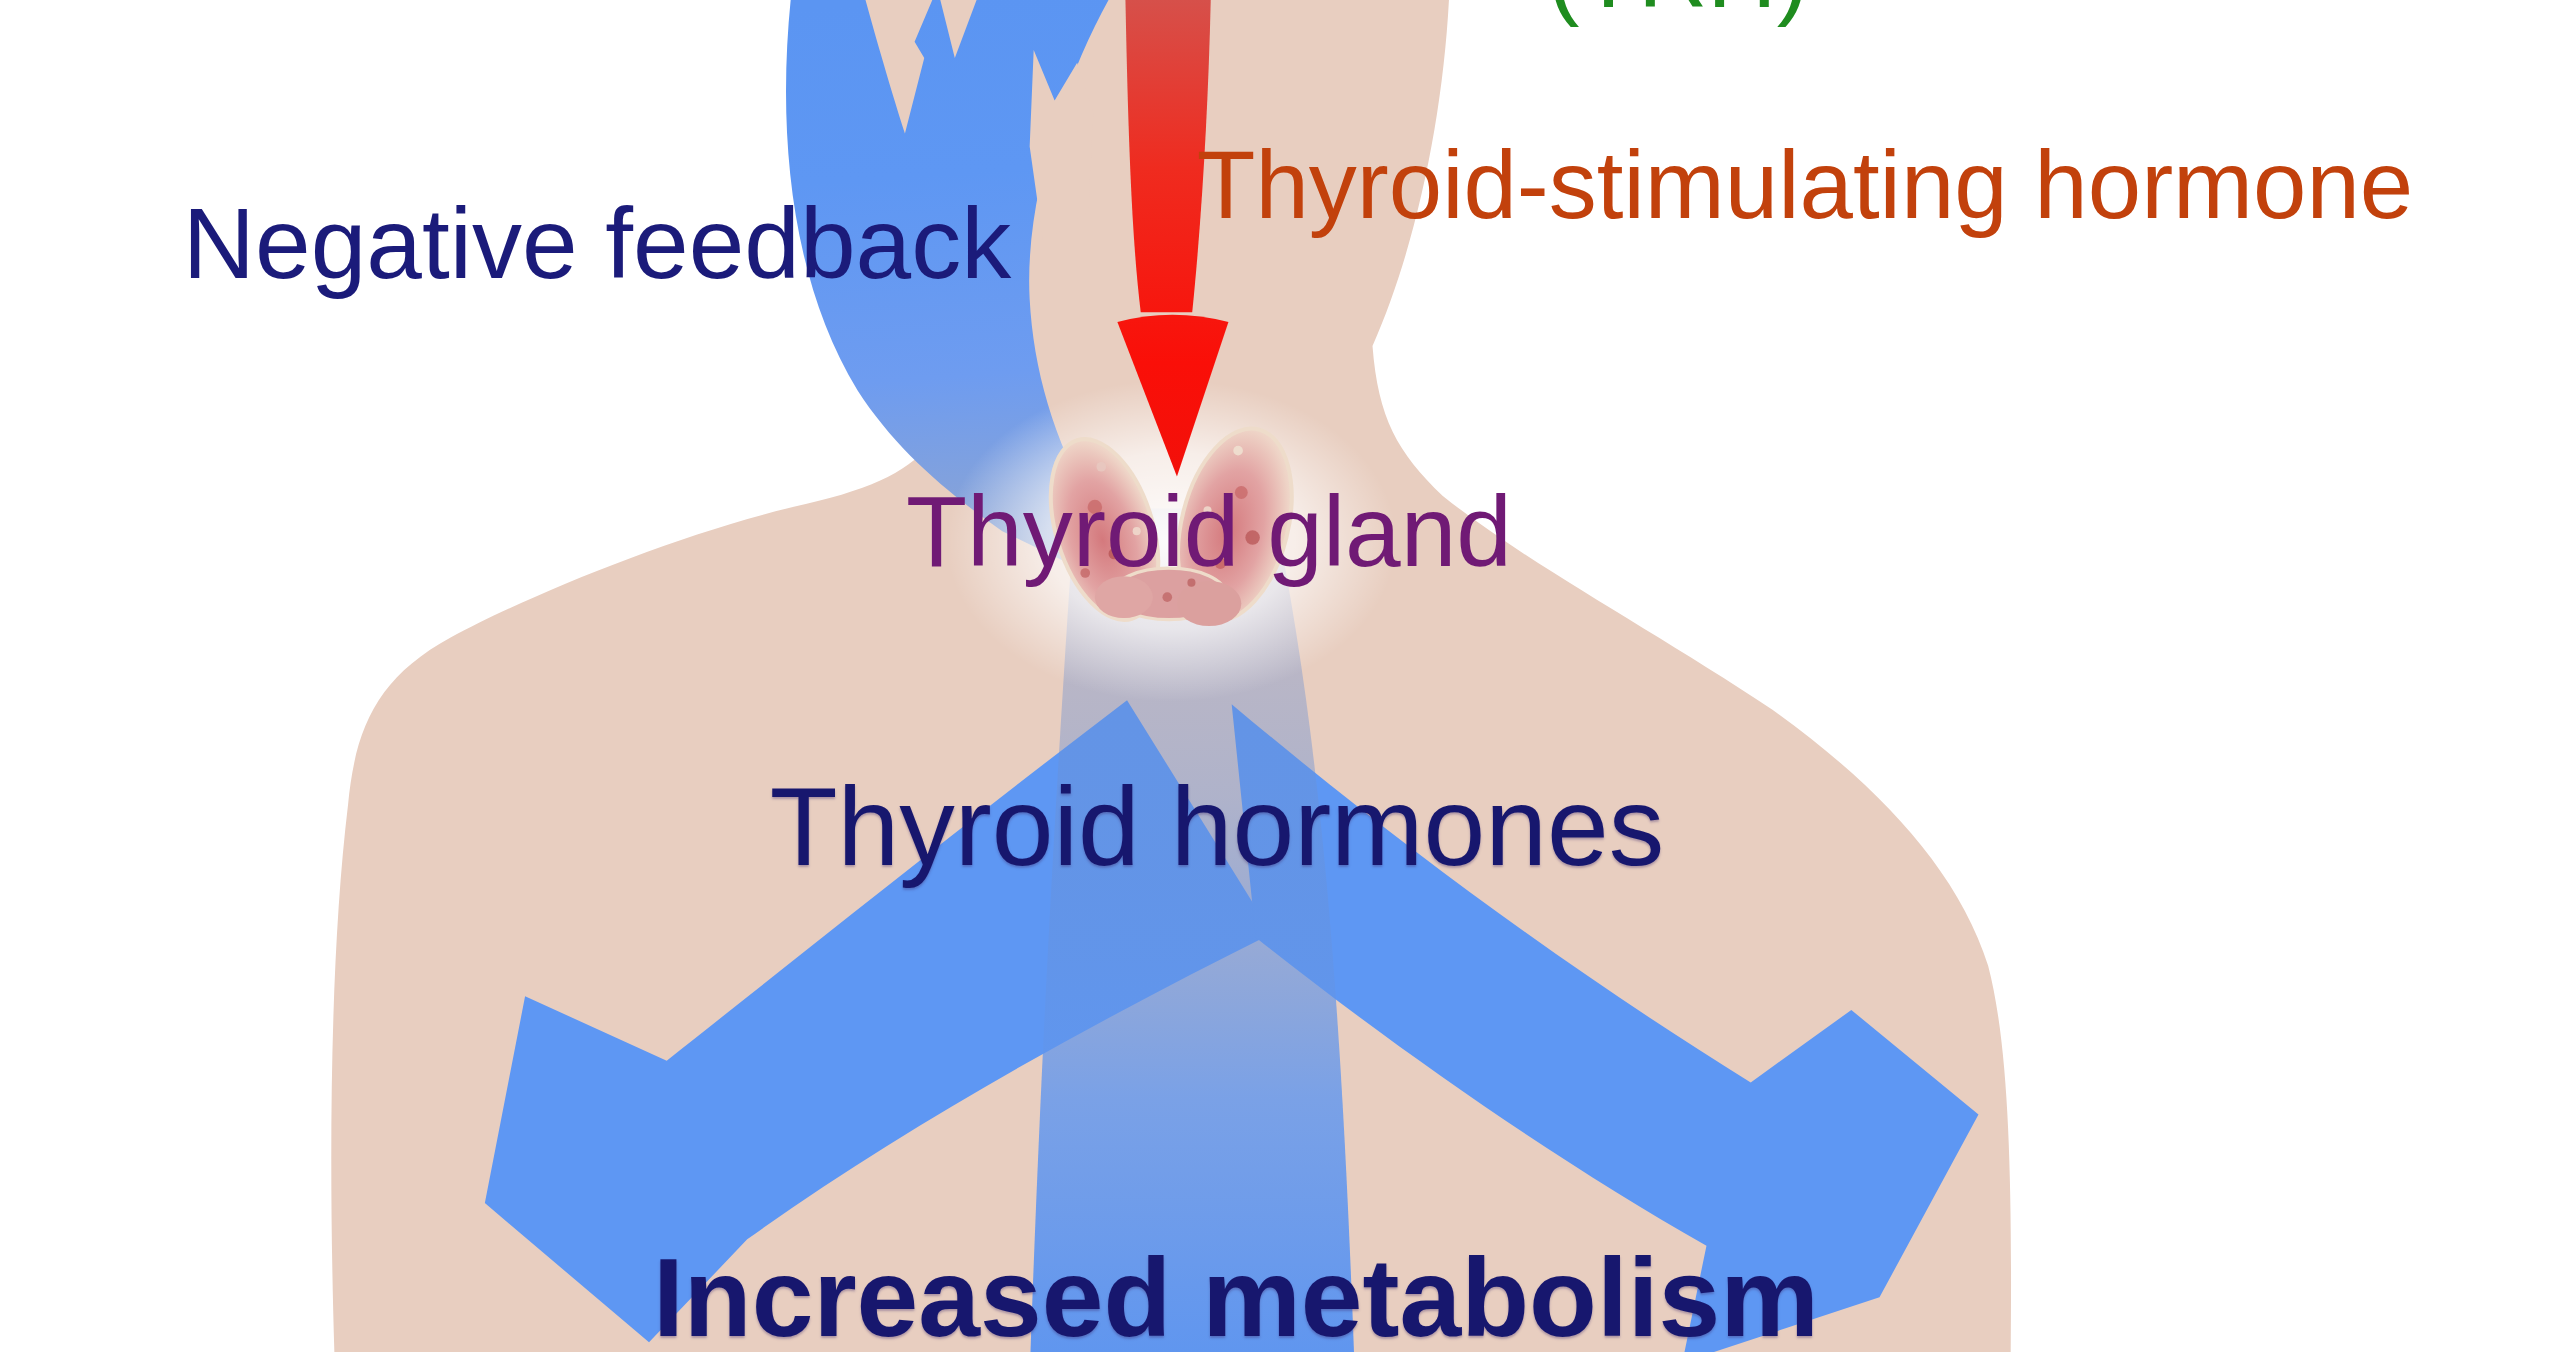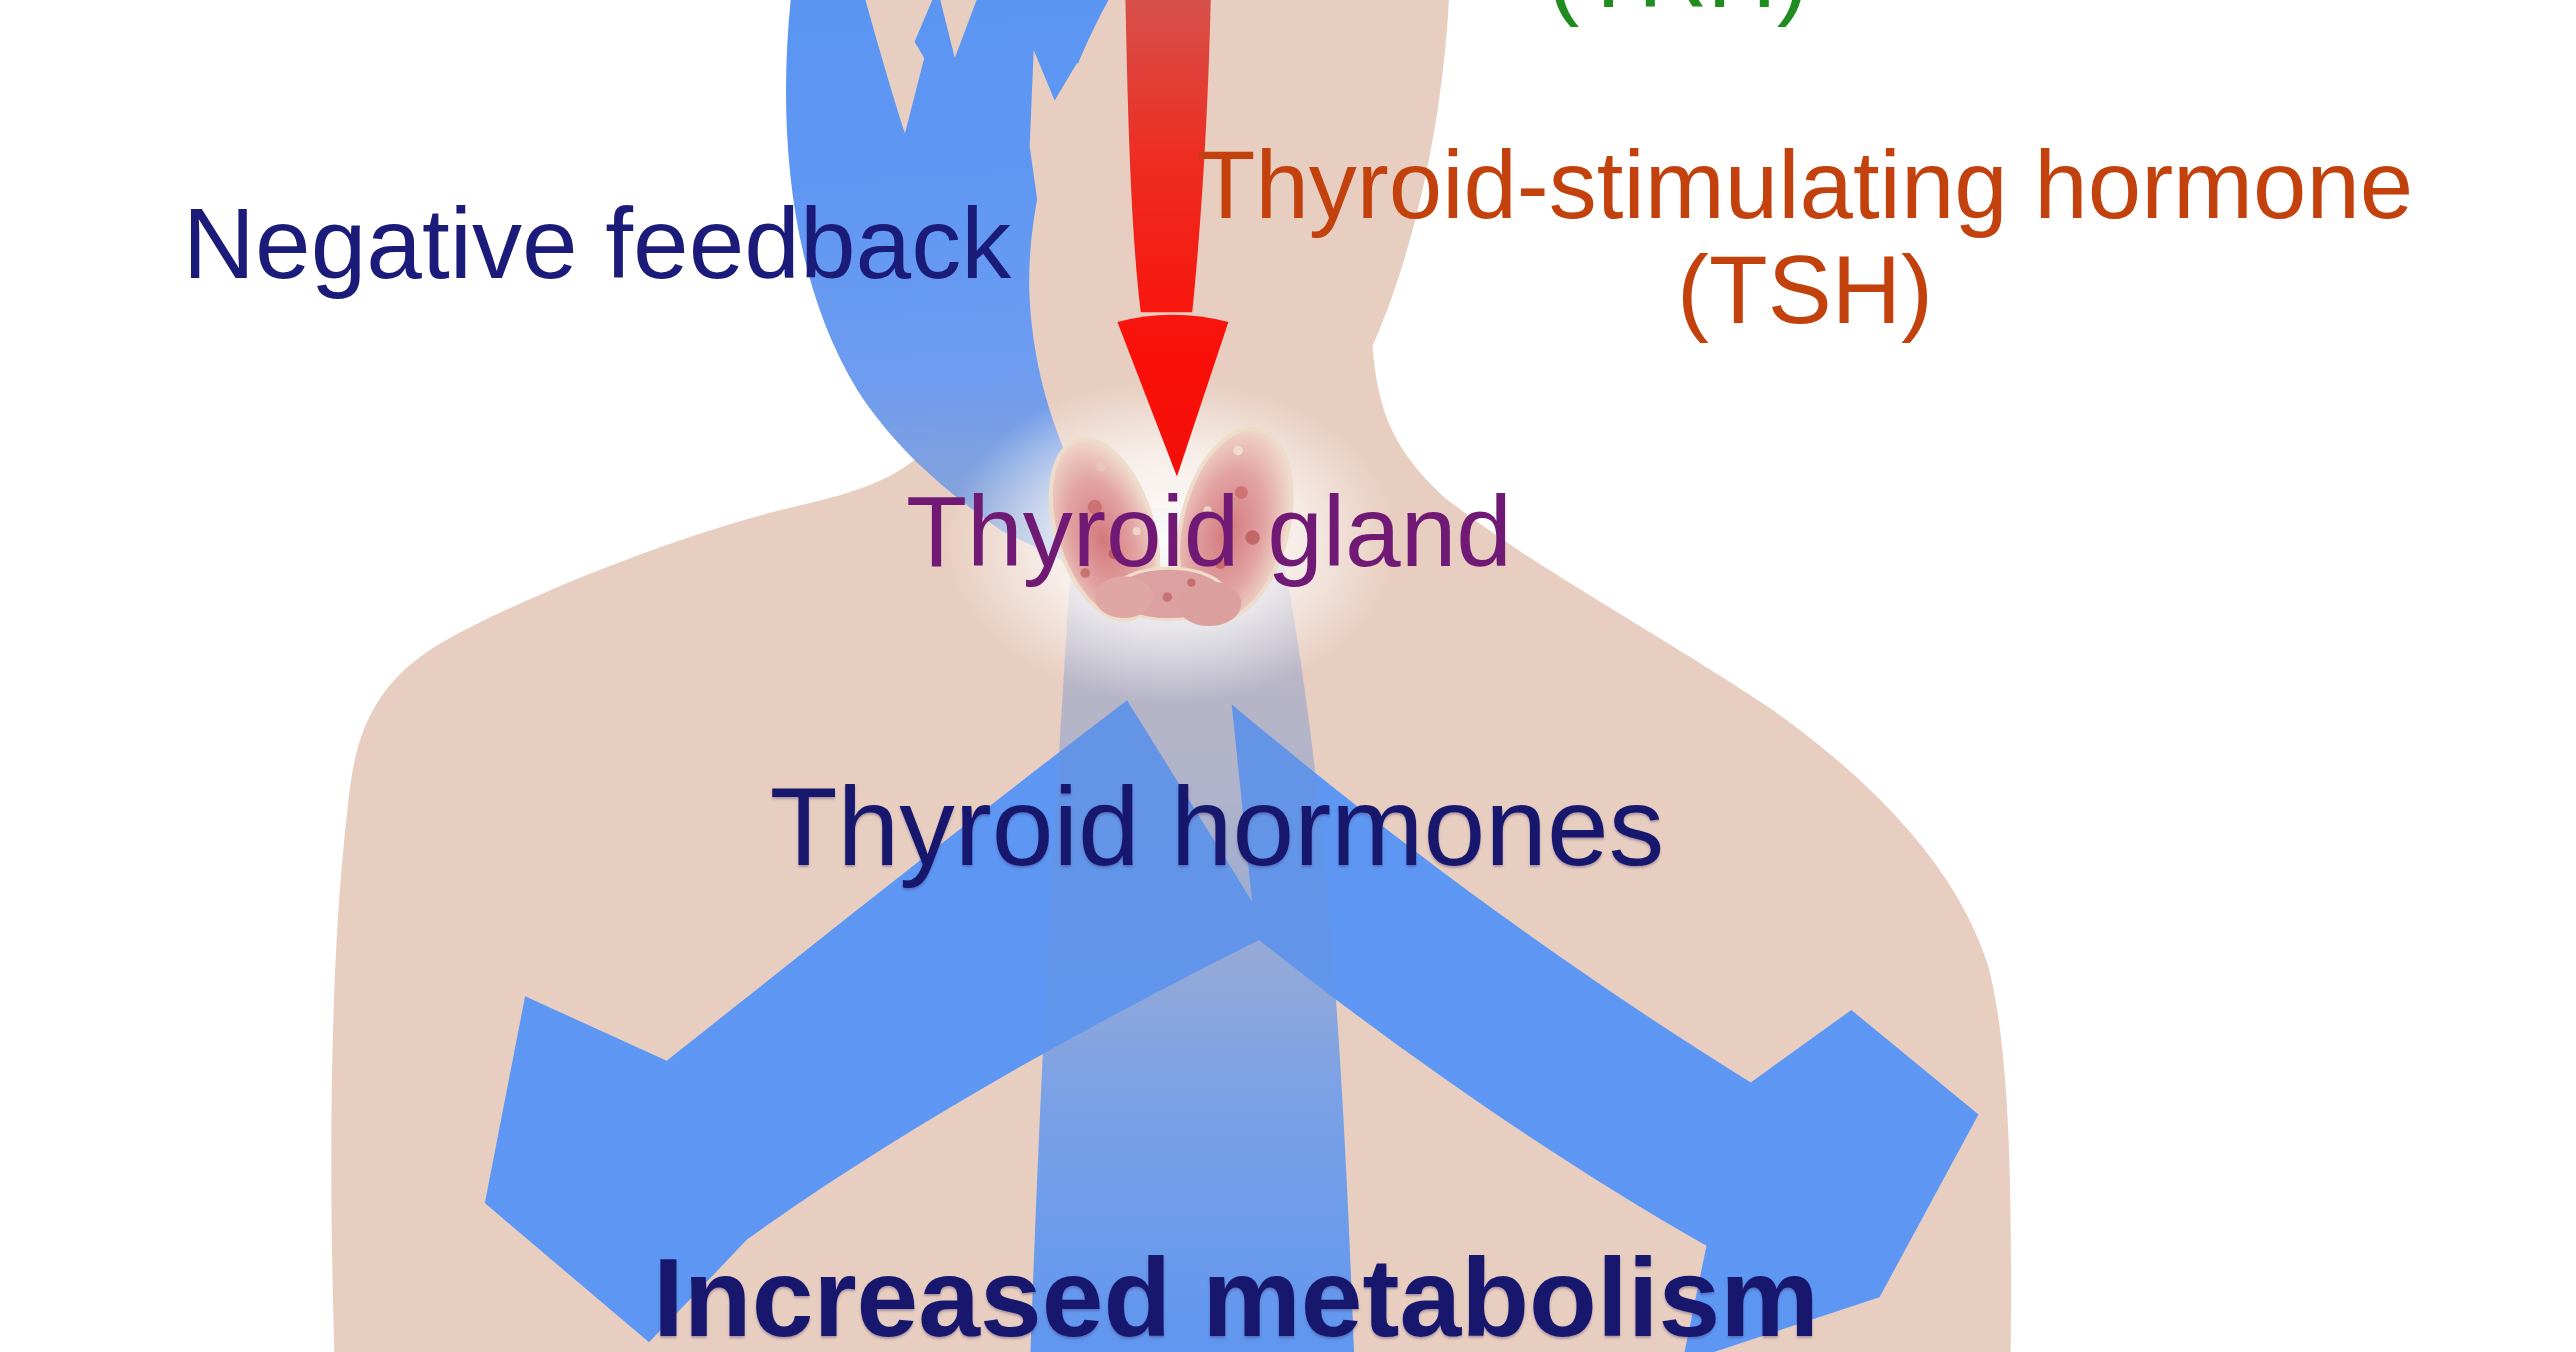--- a/index.html
+++ b/index.html
@@ -169,21 +169,20 @@
       <circle cx="1500" cy="634" r="5" fill="#eed8cc" opacity="0.9"></circle>
     </g>
   </svg>
 
   <div class="lbl lbl-trh">(TRH)</div>
 
   <div class="lbl lbl-negfeed">Negative feedback</div>
 
   <div class="lbl lbl-tsh">
     <div>Thyroid-stimulating hormone</div>
-    <div>(TSH)</div>
   </div>
 
   <div class="lbl lbl-gland">Thyroid gland</div>
 
   <div class="lbl lbl-hormones">
     <div>Thyroid hormones</div>
   </div>
 
   <div class="lbl lbl-metab">Increased metabolism</div>
 </div>

